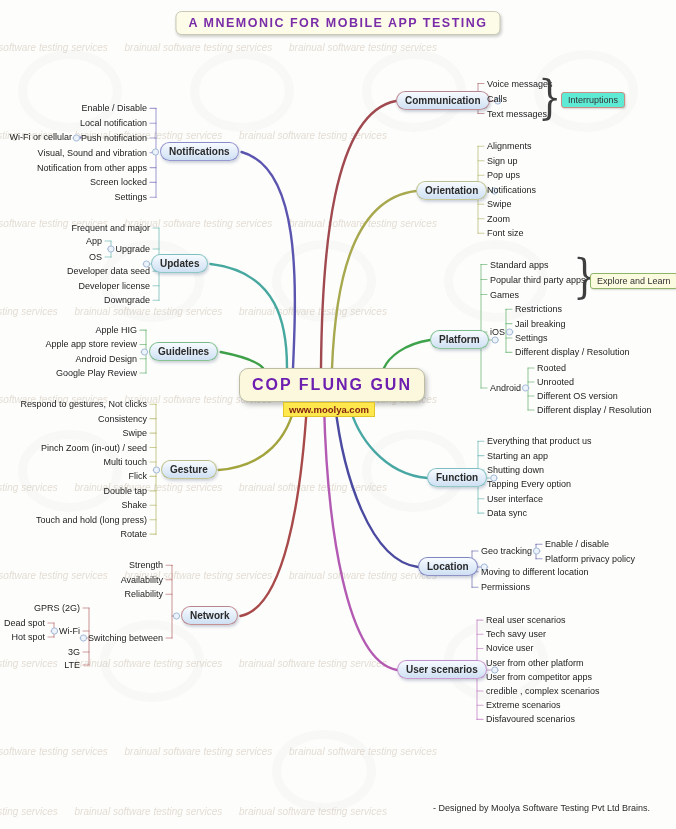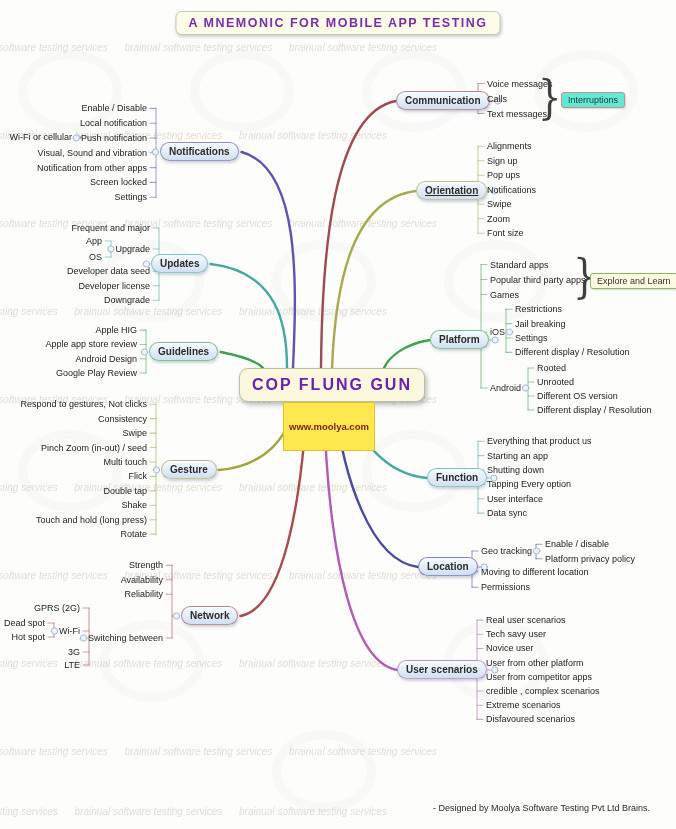--- a/index.html
+++ b/index.html
@@ -34,21 +34,21 @@
   #title-node{position:absolute;z-index:2;left:50%;transform:translateX(-50%);top:11px;
       background:#fdfce8;border:1px solid #c9c9b6;border-radius:6px;padding:4px 12px;
       font-size:12.5px;font-weight:bold;letter-spacing:1.5px;color:#7a2da8;
       white-space:nowrap;box-shadow:1px 2px 3px rgba(0,0,0,.18);}
   #center-node{position:absolute;z-index:3;left:239px;top:368px;min-width:150px;
       background:#fbf8dd;border:1px solid #bdbda4;border-radius:9px;padding:7px 12px;
       font-size:16px;font-weight:bold;letter-spacing:2px;color:#6d1fb0;text-align:center;
       white-space:nowrap;box-shadow:2px 3px 5px rgba(0,0,0,.25);}
   #center-url{position:absolute;z-index:3;left:283px;top:402px;background:#ffe84d;
       border:1px solid #e0c428;color:#7e1d12;font-weight:bold;font-size:9.5px;
-      padding:18px 5px;white-space:nowrap;}
+      padding:1px 5px;white-space:nowrap;}
   #footer-credit{position:absolute;z-index:2;left:433px;top:803px;font-size:9px;color:#2a2a2a;}
 </style>
 </head>
 <body>
 
 <div id="stage">
 
   <div class="wm-row" style="left:-40px;top:42px">brainual software testing services      brainual software testing services      brainual software testing services</div>
   <div class="wm-row" style="left:-90px;top:130px">brainual software testing services      brainual software testing services      brainual software testing services</div>
   <div class="wm-row" style="left:-40px;top:218px">brainual software testing services      brainual software testing services      brainual software testing services</div>
@@ -76,21 +76,21 @@
   <div id="title-node">A MNEMONIC FOR MOBILE APP TESTING</div>
   <div id="center-node">COP FLUNG GUN</div>
   <div id="center-url">www.moolya.com</div>
 
   <div class="node" id="n-notifications" style="left: 160px; top: 142px; border-color: rgba(91, 85, 176, 0.6);">Notifications</div>
   <div class="node" id="n-updates" style="left: 151px; top: 254px; border-color: rgba(71, 168, 160, 0.6);">Updates</div>
   <div class="node" id="n-guidelines" style="left: 149px; top: 342px; border-color: rgba(63, 160, 74, 0.6);">Guidelines</div>
   <div class="node" id="n-gesture" style="left: 161px; top: 460px; border-color: rgba(164, 164, 63, 0.6);">Gesture</div>
   <div class="node" id="n-network" style="left: 181px; top: 606px; border-color: rgba(168, 74, 74, 0.6);">Network</div>
   <div class="node" id="n-communication" style="left: 396px; top: 91px; border-color: rgba(160, 74, 80, 0.6);">Communication</div>
-  <div class="node" id="n-orientation" style="left: 416px; top: 181px; border-color: rgba(168, 168, 78, 0.6); text-decoration: underline;">Orientation</div>
+  <div class="node" id="n-orientation" style="left: 416px; top: 181px; border-color: rgba(168, 168, 78, 0.6);">Orientation</div>
   <div class="node" id="n-platform" style="left: 430px; top: 330px; border-color: rgba(63, 163, 76, 0.6); text-align: right;">Platform</div>
   <div class="node" id="n-function" style="left: 427px; top: 468px; border-color: rgba(73, 168, 164, 0.6);">Function</div>
   <div class="node" id="n-location" style="left: 418px; top: 557px; border-color: rgba(74, 74, 160, 0.6);">Location</div>
   <div class="node" id="n-user_scenarios" style="left: 397px; top: 660px; border-color: rgba(179, 90, 179, 0.6);">User scenarios</div>
 
   <div class="kcol" style="left:487px;top:76px;--lh:15px">
     <div class="leaf" id="c-com-0">Voice messages</div>
     <div class="leaf" id="c-com-1">Calls</div>
     <div class="leaf" id="c-com-2">Text messages</div>
   </div>

